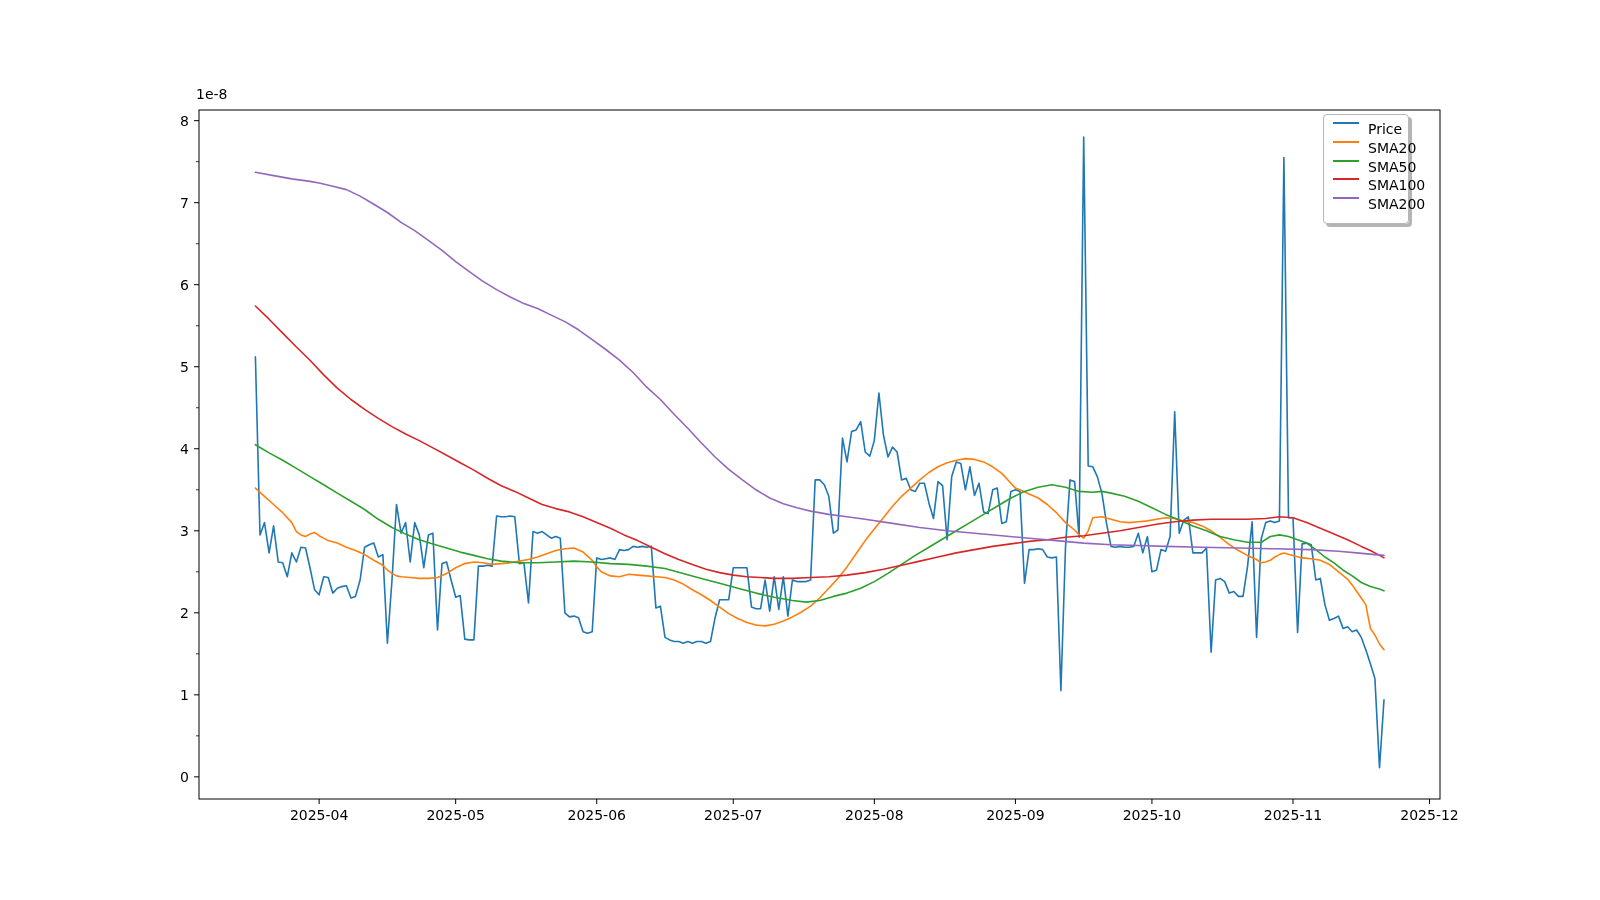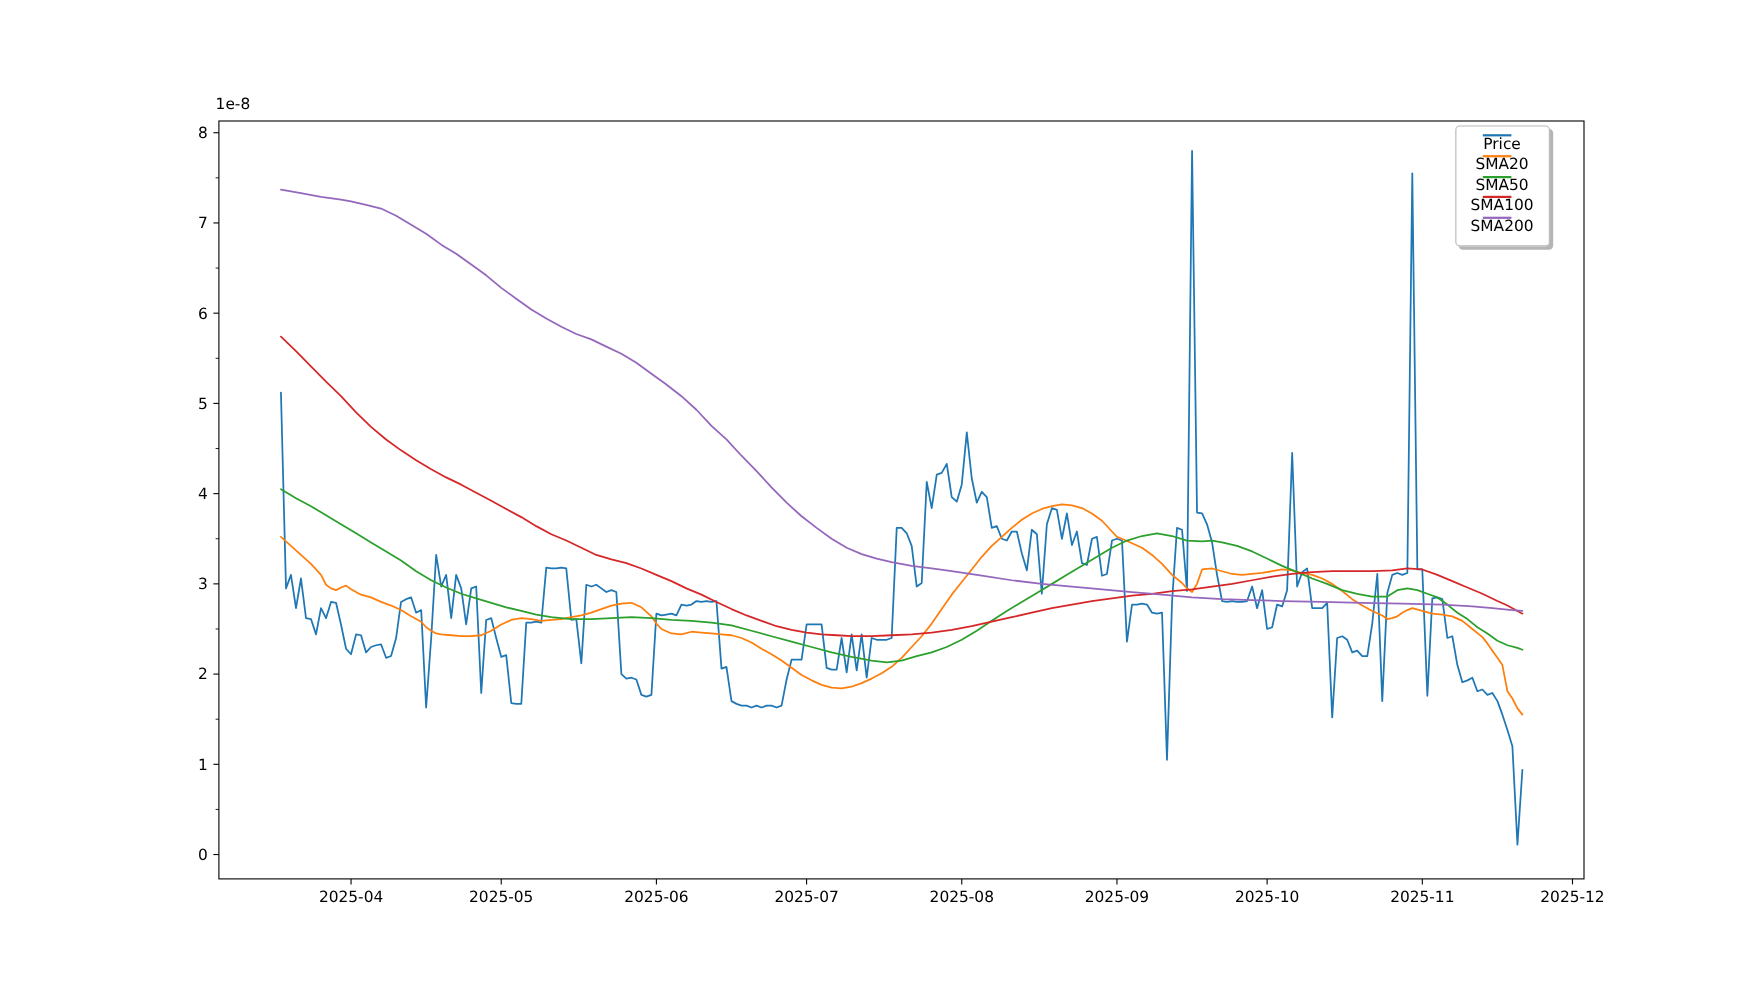--- a/index.html
+++ b/index.html
@@ -9,21 +9,21 @@
   .legend{
     position:absolute;
     box-sizing:border-box;
     background:rgba(255,255,255,0.92);
     border:1px solid #b7b7b7;
     border-radius:4px;
     box-shadow:3px 3px 0 rgba(120,120,120,0.55);
     padding:7px 10px 7px 9px;
     display:flex;flex-direction:column;justify-content:space-around;
   }
-  .legend-row{display:flex;align-items:center;height:22px;flex-direction:column;}
+  .legend-row{display:flex;align-items:flex-start;height:22px;}
   .legend-line{width:26px;height:2px;margin-right:9px;flex:0 0 auto;}
   .legend-label{font-size:14px;color:#000;line-height:1;}
 </style>
 </head>
 <body>
 
 <div id="figure">
   <svg id="plot-svg" width="1600" height="900">
       <rect x="199" y="110" width="1241" height="689" fill="none" stroke="#000000" stroke-width="1"></rect>
       <g>

